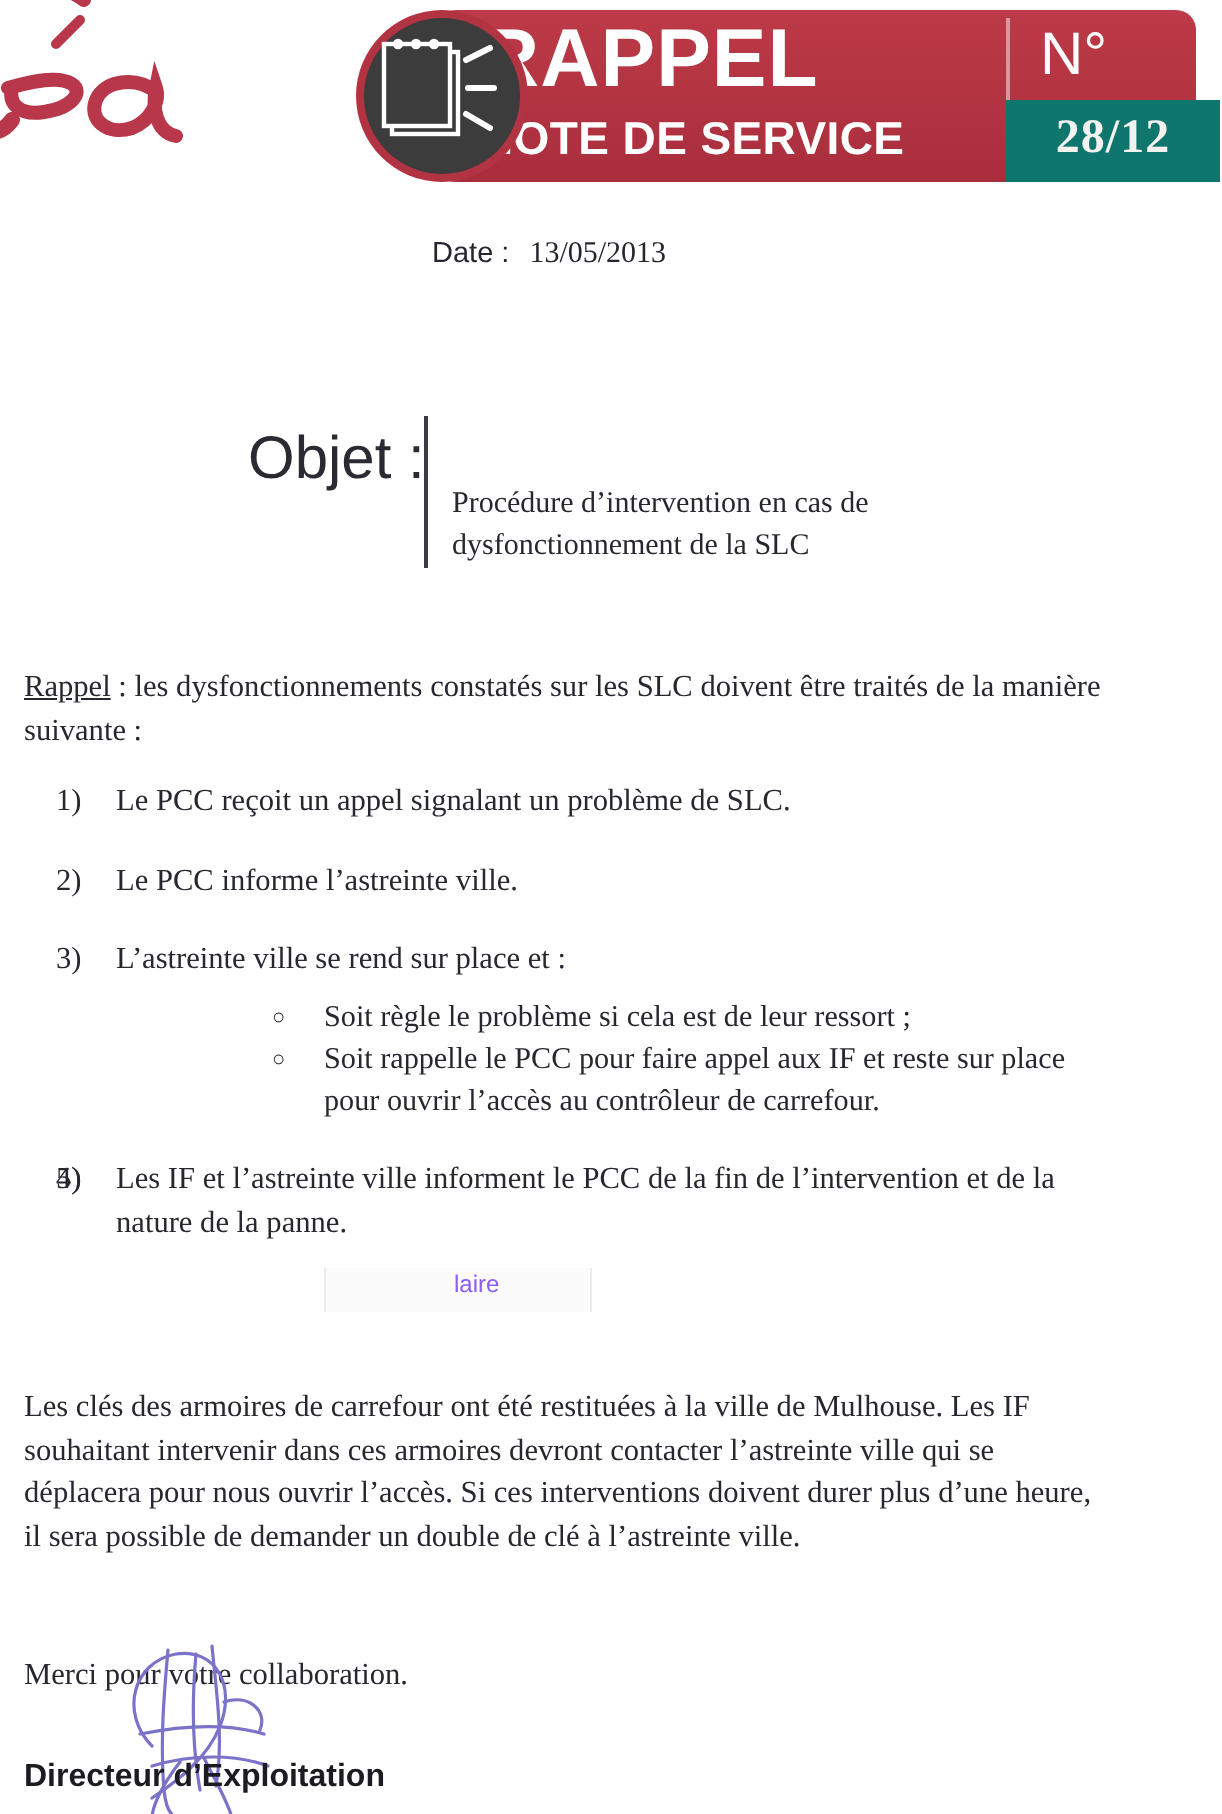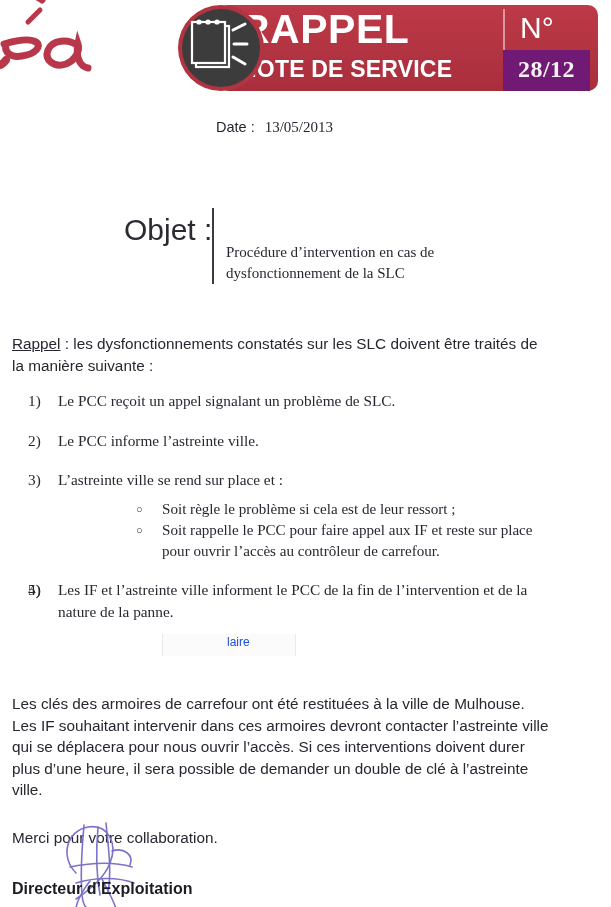--- a/index.html
+++ b/index.html
@@ -87,23 +87,23 @@
     font-size: 30px;
     color: #ffffff;
     line-height: 38px;
   }
 
   
   .numbox {
     position: absolute;
     left: 503px;
     top: 50px;
-    width: 87px;
+    width: 107px;
     height: 41px;
-    background: #701a75;
+    background: #0f766e;
   }
   .numbox span {
     position: absolute;
     left: 0;
     right: 0;
     top: 6px;
     text-align: center;
     font-family: "Liberation Serif", serif;
     font-weight: bold;
     font-size: 24px;
@@ -179,21 +179,21 @@
     font-size: 15px;
     line-height: 21px;
     color: #272730;
   }
 
   
   .body-text {
     position: absolute;
     left: 12px;
     width: 540px;
-    font-family: Liberation Sans, sans-serif;
+    font-family: Liberation Serif, serif;
     font-size: 15.3px;
     line-height: 21.5px;
     color: #272730;
   }
 
   .para-rappel { top: 318px; }
   .underline { text-decoration: underline; }
 
   .numlist {
     position: absolute;
@@ -255,21 +255,21 @@
     background: #fbfbfc;
     border-left: 1px solid #e9e9ee;
     border-right: 1px solid #e9e9ee;
   }
   .ghost span {
     position: absolute;
     left: 64px;
     top: 1px;
     font-family: "Liberation Sans", sans-serif;
     font-size: 12px;
-    color: #1d4ed8;
+    color: #8b5cf6;
   }
 
   
   .sigblock {
     position: absolute;
     left: 12px;
     top: 848px;
     width: 300px;
     height: 60px;
   }

